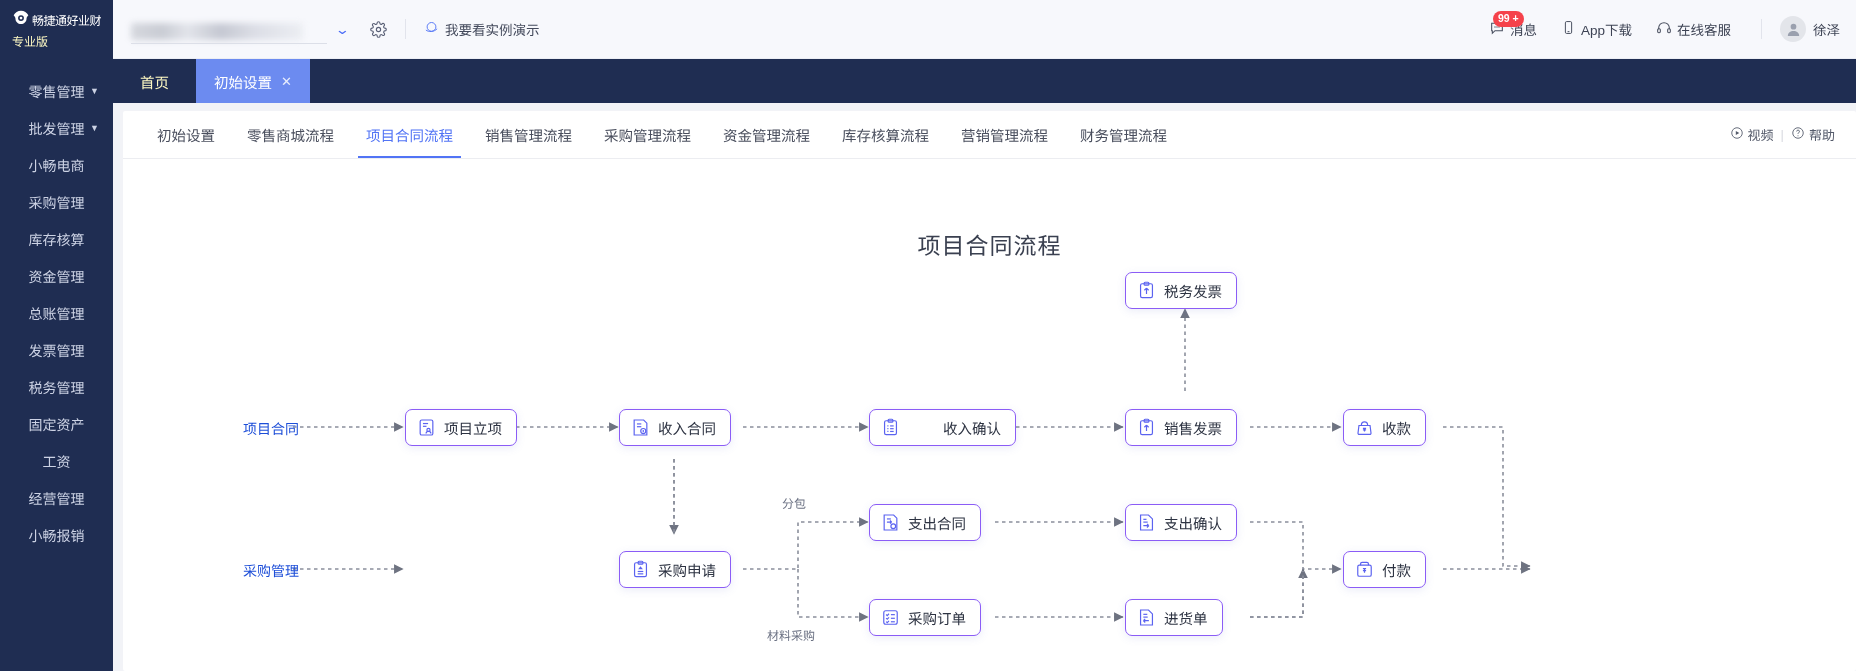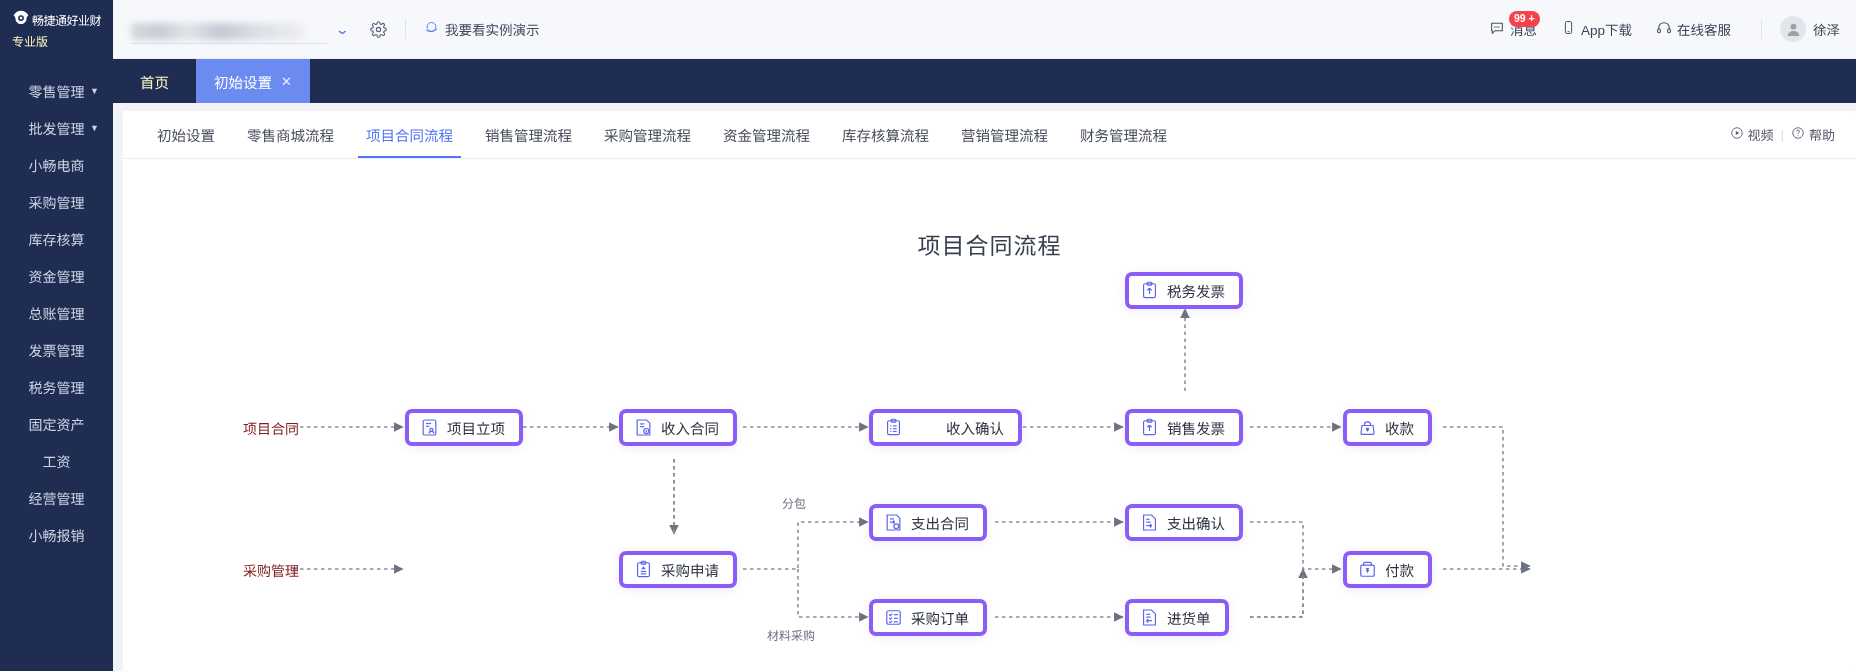--- a/index.html
+++ b/index.html
@@ -68,21 +68,21 @@
     cursor: pointer; white-space: nowrap;
   }
   .topbar-right {
     margin-left: auto; display: flex; align-items: center; gap: 0px; padding-right: 2px;
   }
   .tb-item {
     display: flex; align-items: center; gap: 5px; font-size: 13.5px; color: #3d4354;
     cursor: pointer; padding: 0 12px; position: relative; white-space: nowrap;
   }
   .badge {
-    position: absolute; top: -8px; left: 32px; background: #f5424b; color: #fff;
+    position: absolute; top: -8px; left: 16px; background: #f5424b; color: #fff;
     font-size: 10.5px; line-height: 15px; height: 16px; padding: 0 5px;
     border-radius: 9px; font-weight: bold; white-space: nowrap;
   }
   .avatar {
     width: 26px; height: 26px; border-radius: 50%; background: #e3e5ea;
     display: flex; align-items: center; justify-content: center; margin-right: 7px;
   }
   .user-name { font-size: 13.5px; color: #3d4354; white-space: nowrap; }
 
   
@@ -126,25 +126,25 @@
   .srdiv { color: #d8dae1; }
 
   
   .diagram { position: relative; width: 100%; height: 520px; }
   .dtitle {
     position: absolute; left: 0; right: 0; top: 68px; text-align: center;
     font-size: 23px; color: #3a4050; letter-spacing: 1px;
   }
   .svg-layer { position: absolute; inset: 0; width: 100%; height: 100%; }
   .rowlabel {
-    position: absolute; font-size: 14px; color: #7f1d1d; white-space: nowrap;
+    position: absolute; font-size: 14px; color: #1d4ed8; white-space: nowrap;
   }
   .node {
     position: absolute; height: 37px; background: #fff;
-    border: 4px solid #8b5cf6; border-radius: 7px;
+    border: 1px solid #8b5cf6; border-radius: 7px;
     box-shadow: 0 2px 8px rgba(90,110,200,0.13);
     display: flex; align-items: center; gap: 8px; padding: 0 14px 0 11px;
     font-size: 14.5px; color: #2d3342; cursor: pointer; white-space: nowrap;
   }
   .node .nicon { width: 19px; height: 19px; flex: 0 0 19px; display: block; }
   .edge-label {
     position: absolute; font-size: 12px; color: #6b7183; white-space: nowrap;
   }
 </style>
 </head>

